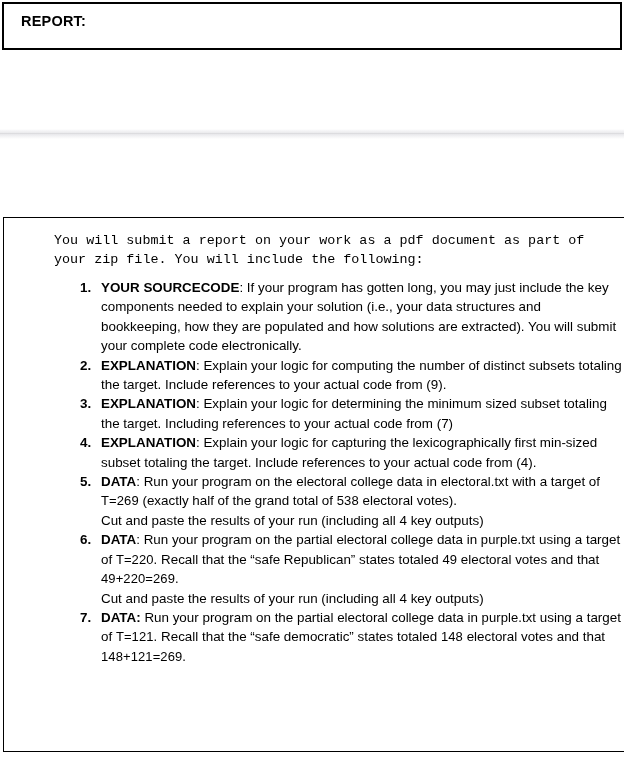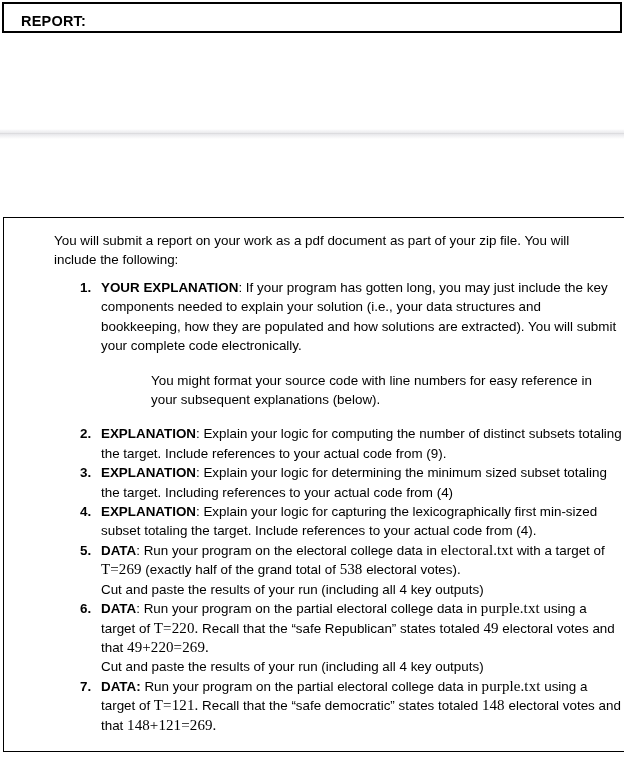--- a/index.html
+++ b/index.html
@@ -15,21 +15,21 @@
     overflow: hidden;
     position: relative;
   }
 
   
   .report-box {
     position: absolute;
     left: 2px;
     top: 2px;
     width: 620px;
-    height: 31px;
+    height: 48px;
     border: 2px solid #000000;
     box-sizing: border-box;
     background: #ffffff;
   }
   .report-title {
     position: absolute;
     left: 17px;
     top: 8px;
     font-size: 14.5px;
     font-weight: bold;
@@ -76,20 +76,21 @@
   }
 
   .intro {
     position: absolute;
     left: 50px;
     top: 13px;
     width: 533px;
     font-size: 13.4px;
     line-height: 19.2px;
     text-align: left;
+    font-family: Liberation Mono, monospace;
   }
 
   .list {
     position: absolute;
     left: 50px;
     top: 60px;
     width: 570px;
   }
 
   .list-item {
@@ -113,53 +114,52 @@
   .note-block {
     position: relative;
     margin: 15px 0 15px 0;
     padding-left: 97px;
     font-size: 13.4px;
     line-height: 19.4px;
     width: 470px;
   }
 
   .mono {
-    font-family: Liberation Serif, serif;
-    font-size: 15px;
+    font-family: Liberation Sans, sans-serif;
+    font-size: 13px;
     letter-spacing: 0.1px;
   }
 </style>
 </head>
 <body>
 
 <div class="report-box">
   <div class="report-title">REPORT:</div>
 </div>
 
 <div class="separator-band"></div>
 <div class="separator-line"></div>
 
 <div class="content-box">
 
   <div class="intro">You will submit a report on your work as a  pdf document as part of your zip file.  You will include the following:</div>
 
   <div class="list">
 
     <div class="list-item">
-      <span class="num">1.</span><span class="lead">YOUR EXPLANATION</span><span>:  If your program has gotten long, you may just include the key components needed to explain your solution (i.e., your data structures and bookkeeping, how they are populated and how solutions are extracted).  You will submit your complete code electronically.</span>
+      <span class="num">1.</span><span class="lead">YOUR SOURCECODE</span><span>:  If your program has gotten long, you may just include the key components needed to explain your solution (i.e., your data structures and bookkeeping, how they are populated and how solutions are extracted).  You will submit your complete code electronically.</span>
     </div>
 
-    <div class="note-block">You might format your source code with line numbers for easy reference in your subsequent explanations (below).</div>
 
     <div class="list-item">
       <span class="num">2.</span><span class="lead">EXPLANATION</span><span>:  Explain your logic for computing the number of distinct subsets totaling the target.  Include references to your actual code from (9).</span>
     </div>
 
     <div class="list-item">
-      <span class="num">3.</span><span class="lead">EXPLANATION</span><span>:  Explain your logic for determining the minimum sized subset totaling the target.  Including references to your actual code from (4)</span>
+      <span class="num">3.</span><span class="lead">EXPLANATION</span><span>:  Explain your logic for determining the minimum sized subset totaling the target.  Including references to your actual code from (7)</span>
     </div>
 
     <div class="list-item">
       <span class="num">4.</span><span class="lead">EXPLANATION</span><span>:  Explain your logic for capturing the lexicographically first min-sized subset totaling the target.  Include references to your actual code from (4).</span>
     </div>
 
     <div class="list-item">
       <span class="num">5.</span><span class="lead">DATA</span><span>:  Run your program on the electoral college data in </span><span class="mono">electoral.txt</span><span> with a target of </span><span class="mono">T=269</span><span> (exactly half of the grand total of </span><span class="mono">538</span><span>  electoral votes).</span><br><span>Cut and paste the results of your run (including all 4 key outputs)</span>
     </div>
 

